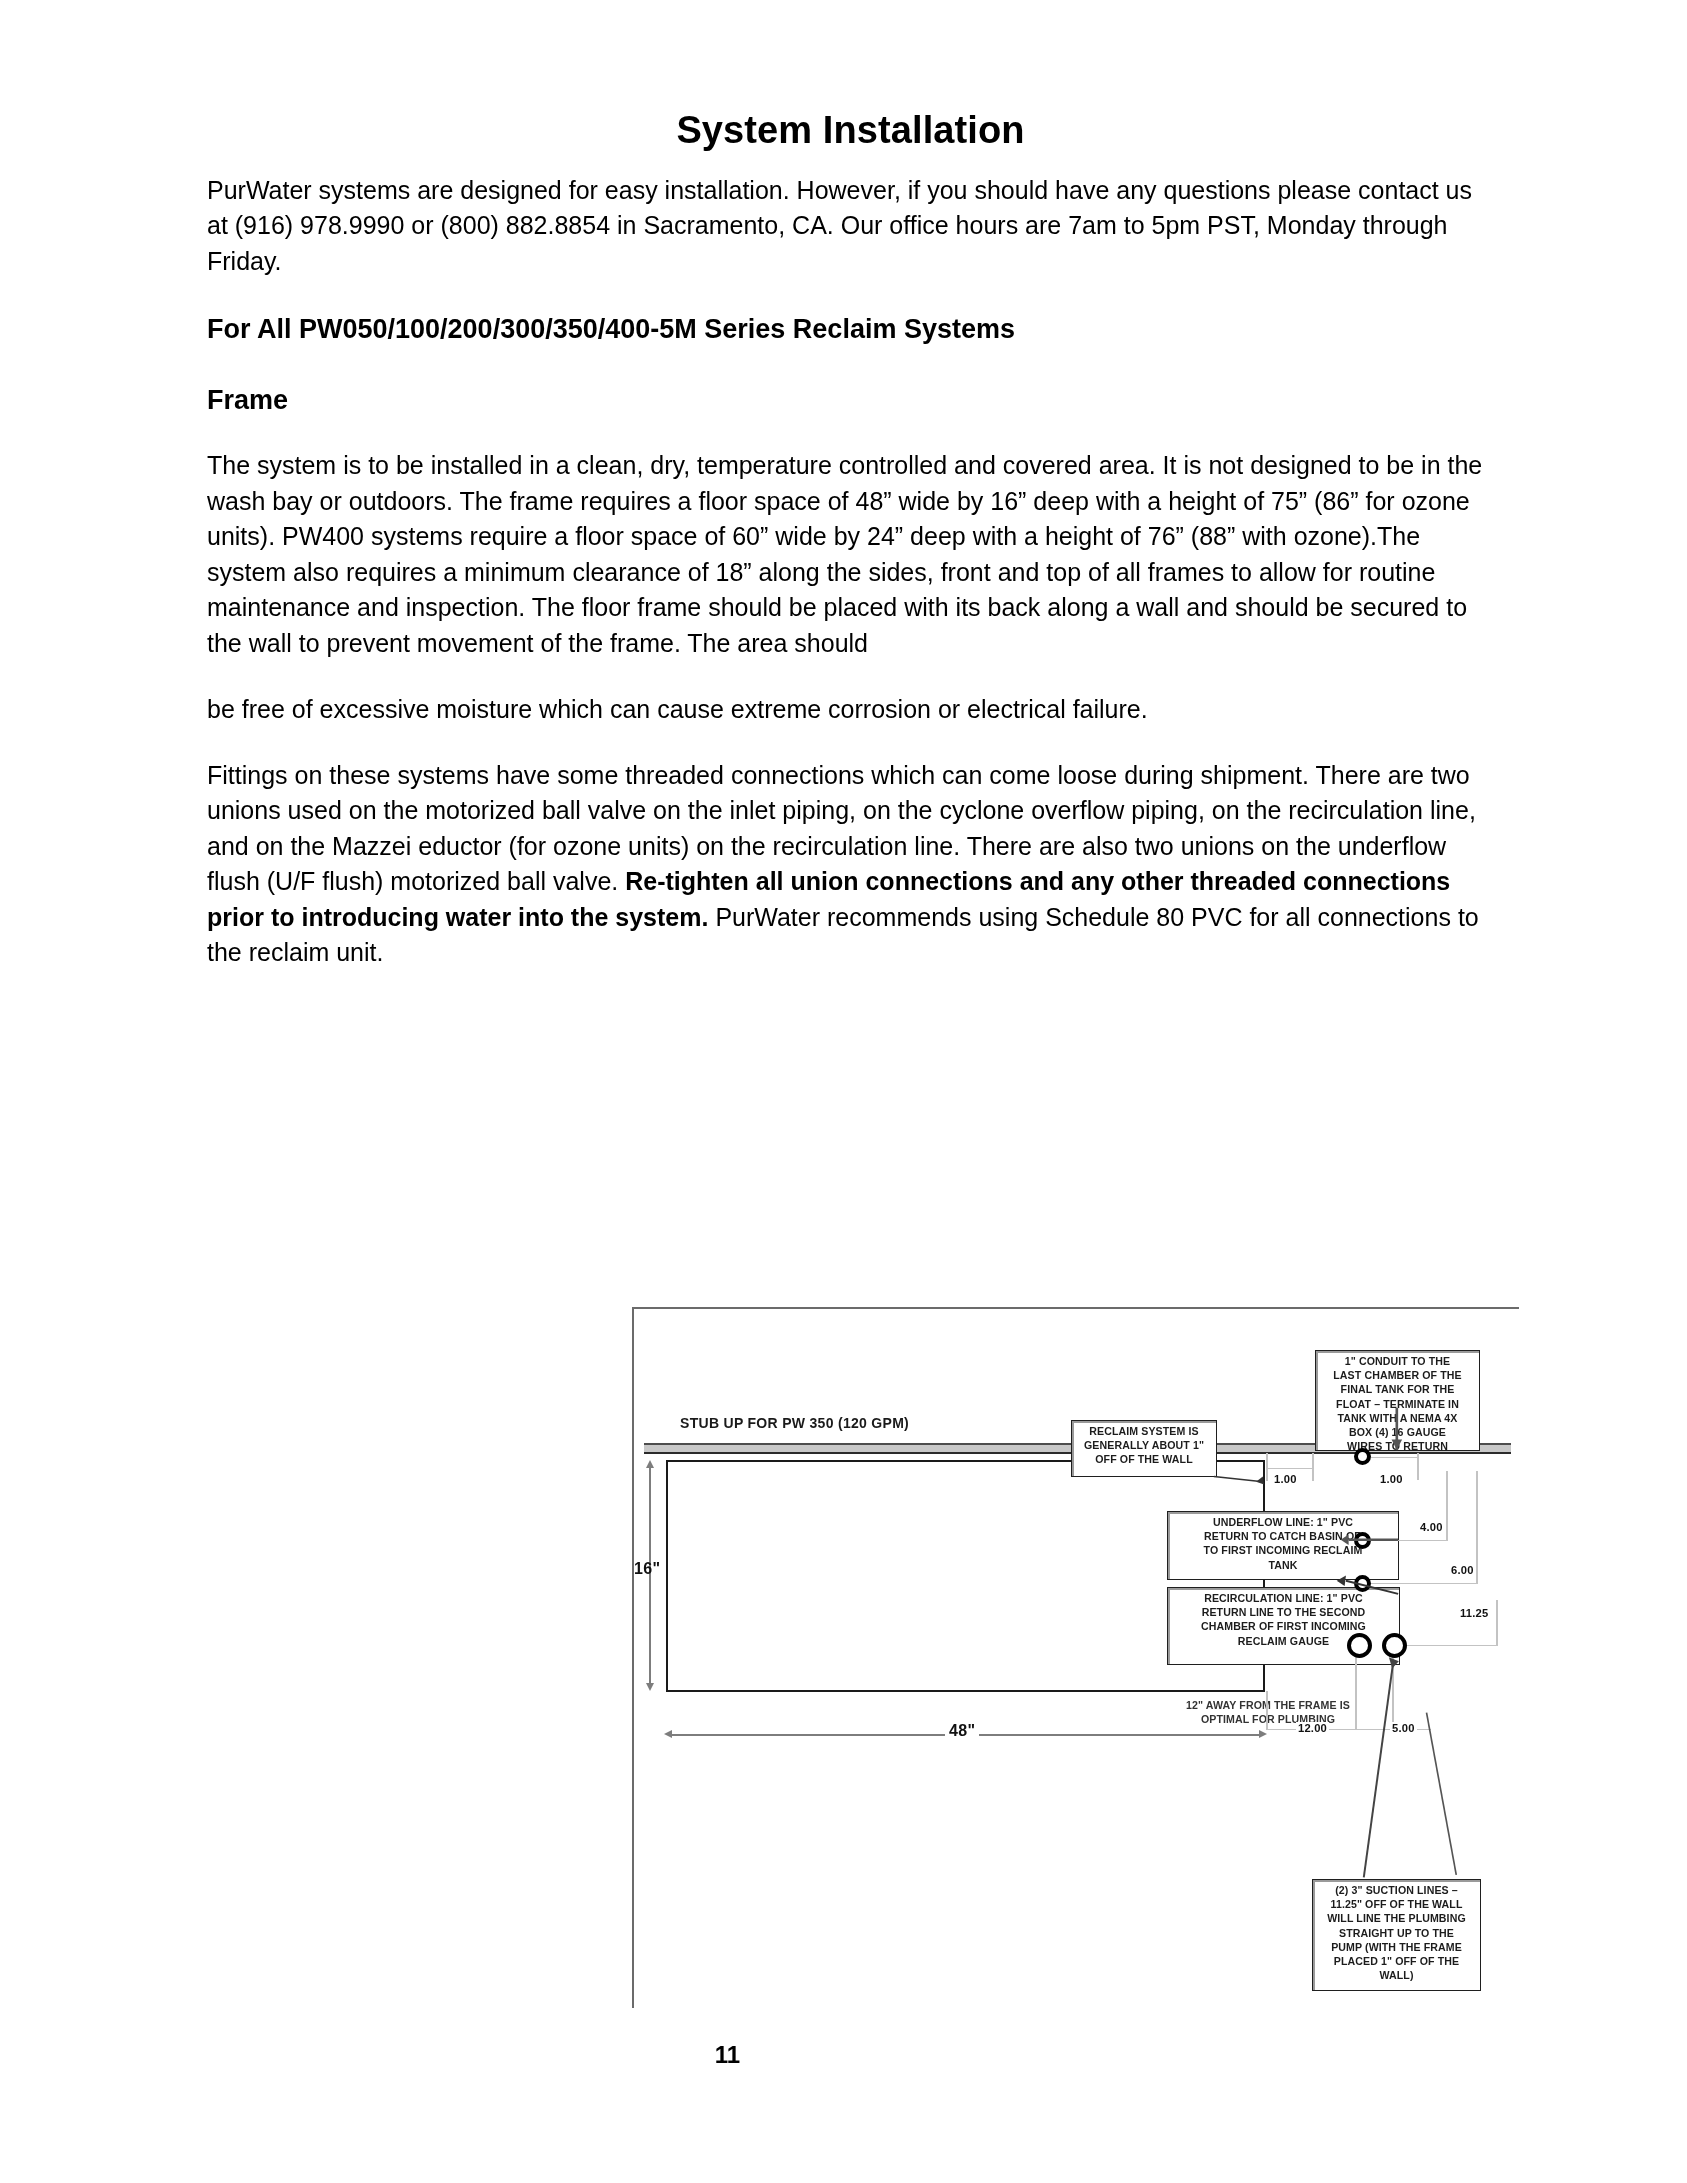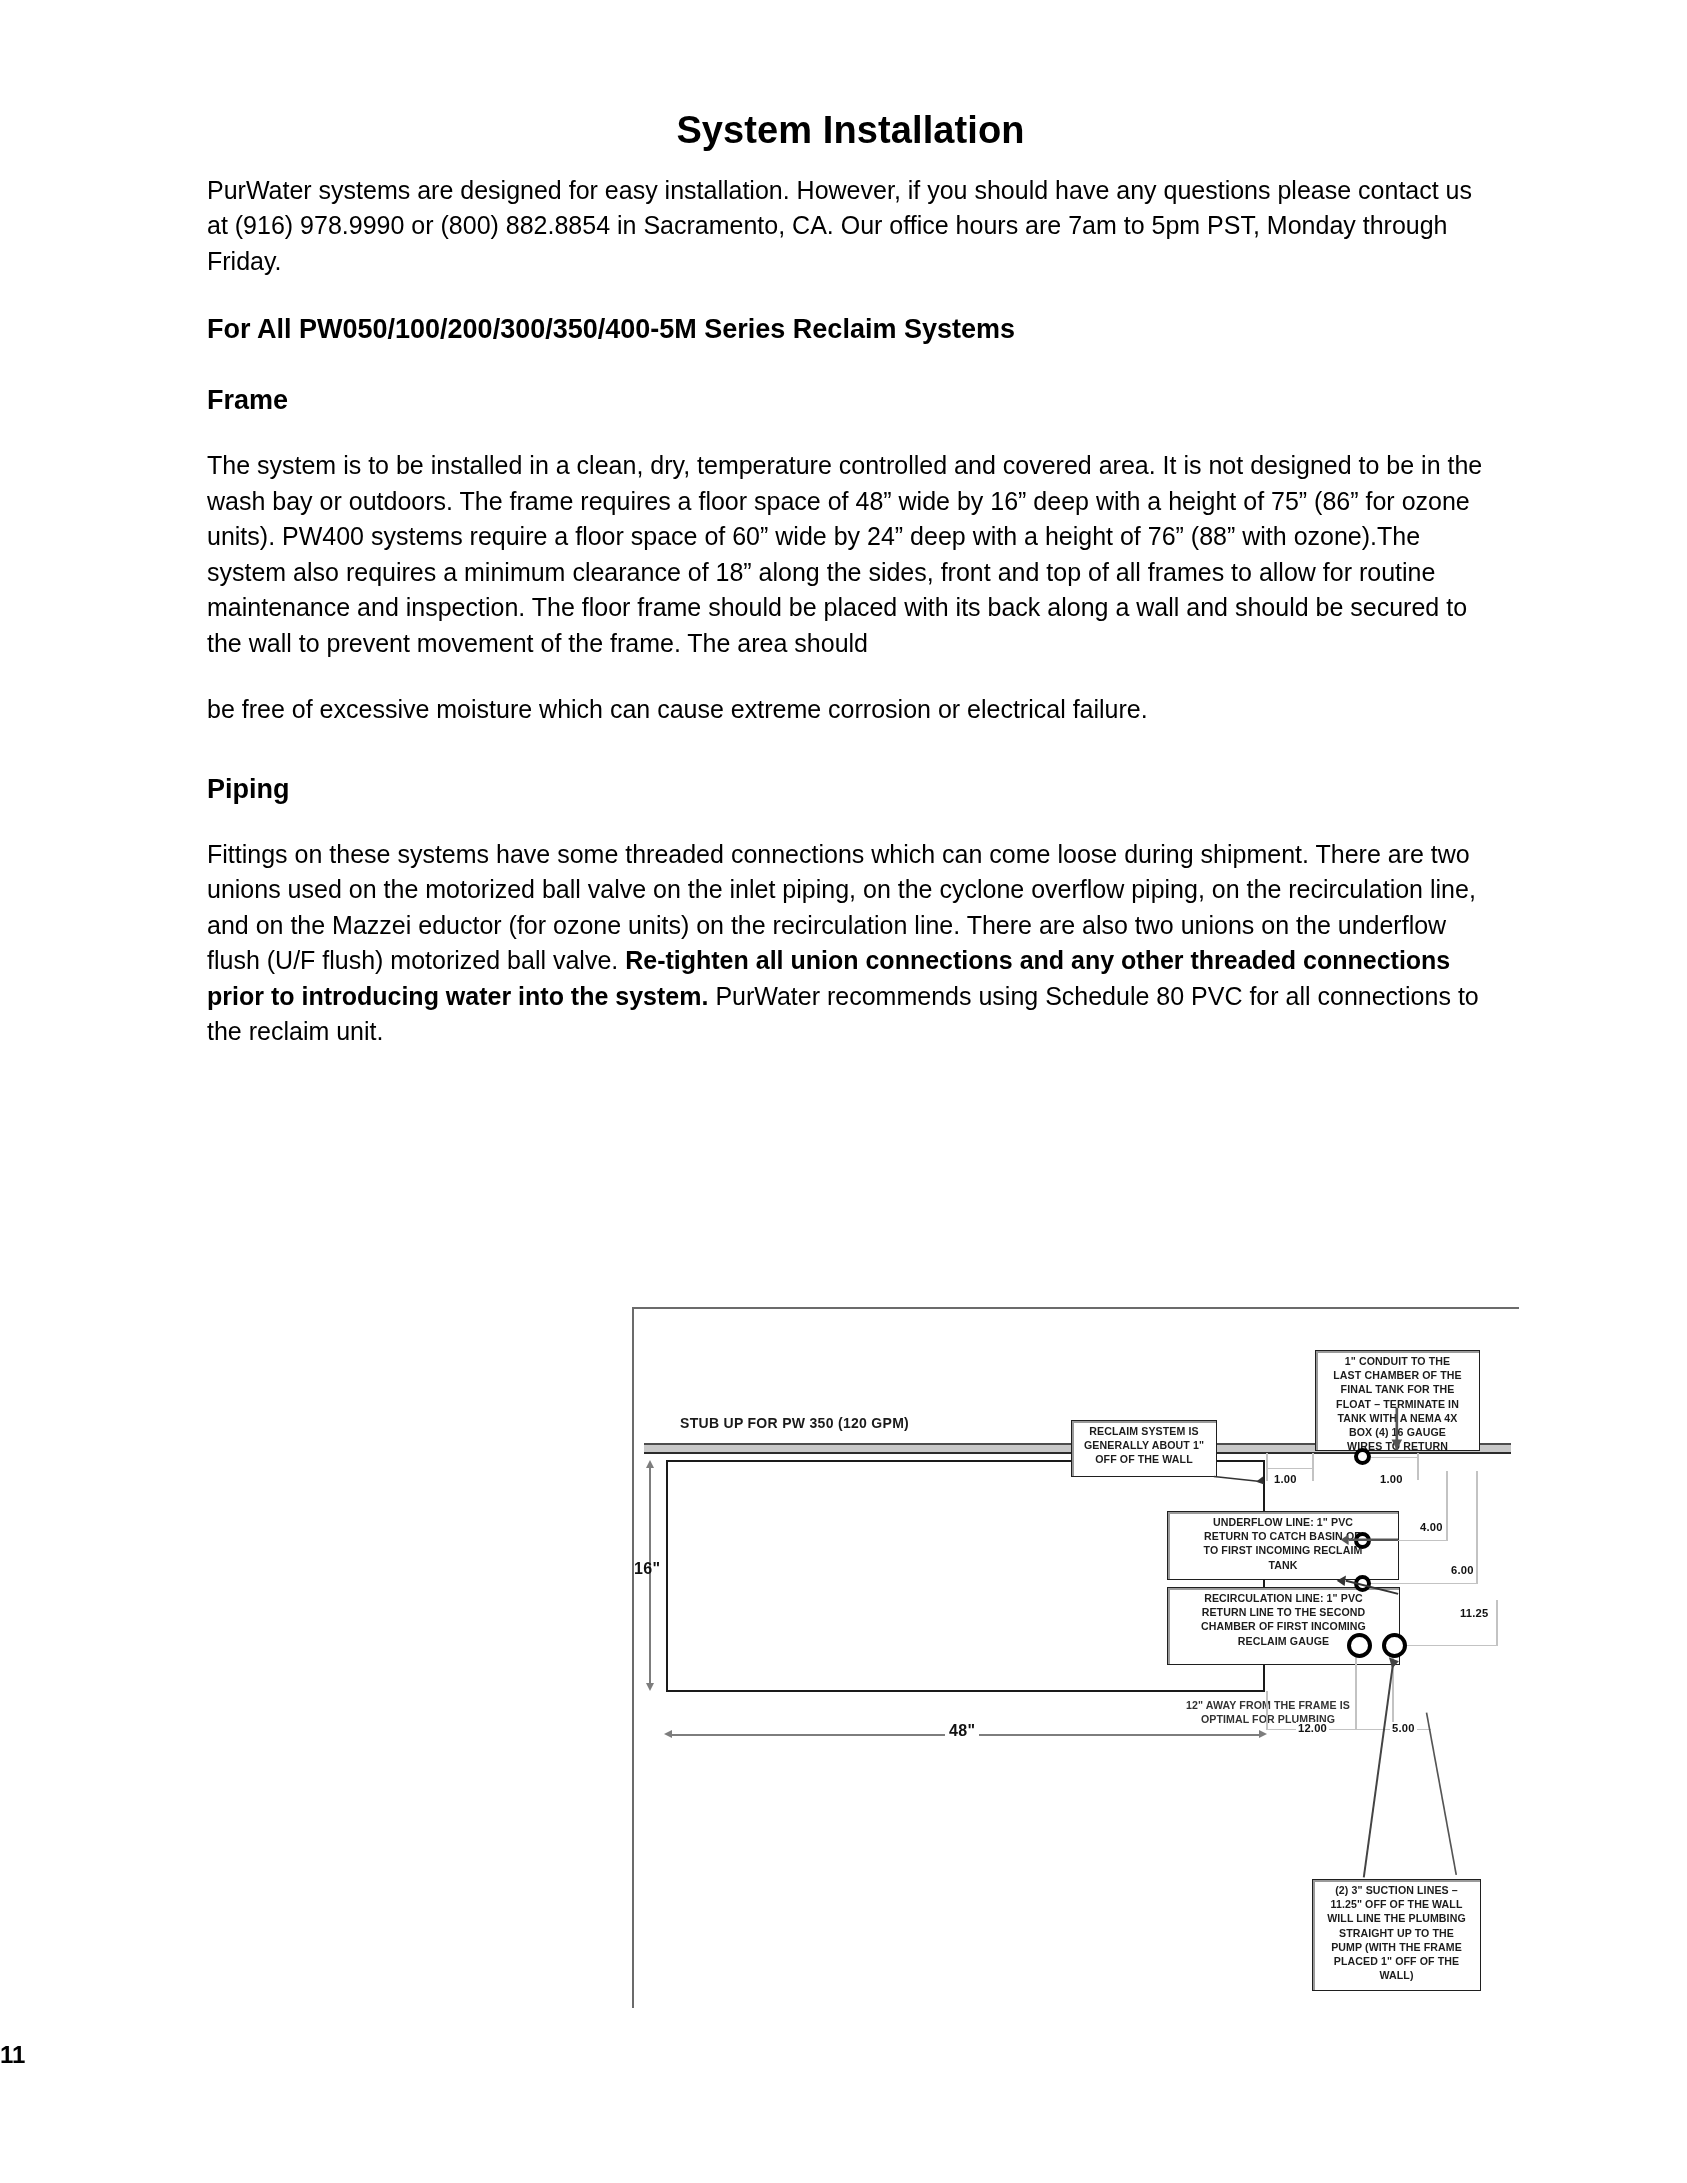--- a/index.html
+++ b/index.html
@@ -64,20 +64,21 @@
   }
 
   b.strong { font-weight: bold; }
 
   
   .page-number {
     position: absolute;
     left: 0;
     top: 2041px;
     width: 1455px;
+    text-align: center;
     font-size: 24px;
     font-weight: bold;
   }
 
   
   #diagram {
     position: absolute;
     left: 632px;
     top: 1307px;
     width: 887px;
@@ -258,21 +259,20 @@
 
     <h2 class="h-series">For All PW050/100/200/300/350/400-5M Series Reclaim Systems</h2>
 
     <h3 class="h-sub">Frame</h3>
 
     <div class="spacer-md"></div>
 
     <p class="para para-wide">The system is to be installed in a clean, dry, temperature controlled and covered area. It is not designed to be in the wash bay or outdoors. The frame requires a floor space of 48” wide by 16” deep with a height of 75” (86” for ozone units). PW400 systems require a floor space of 60” wide by 24” deep with a height of 76” (88” with ozone).The system also requires a minimum clearance of 18” along the sides, front and top of all frames to allow for routine maintenance and inspection. The floor frame should be placed with its back along a wall and should be secured to the wall to prevent movement of the frame. The area should</p>
     <p class="para para-wide" style="margin-top:31px">be free of excessive moisture which can cause extreme corrosion or electrical failure.</p>
 
-    <h3 class="h-sub" style="margin-top:44px">Piping</h3>
 
     <div class="spacer-md"></div>
 
     <p class="para para-wide"><span>Fittings on these systems have some threaded connections which can come loose during shipment. There are two unions used on the motorized ball valve on the inlet piping, on the cyclone overflow piping, on the recirculation line, and on the Mazzei eductor (for ozone units) on the recirculation line.  There are also two unions on the underflow flush (U/F flush) motorized ball valve. </span><b class="strong">Re-tighten all union connections and any other threaded connections prior to introducing water into the system.</b><span> PurWater recommends using Schedule 80 PVC for all connections to the reclaim unit.</span></p>
 
   </div>
 
   <div id="diagram">
     <div class="inner">
 

